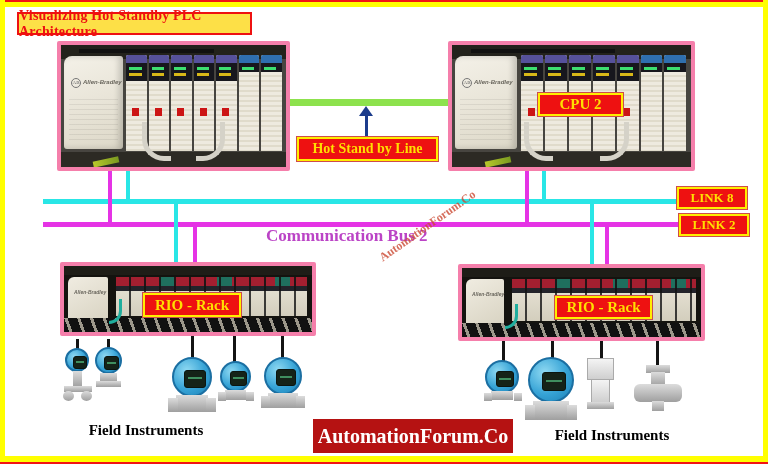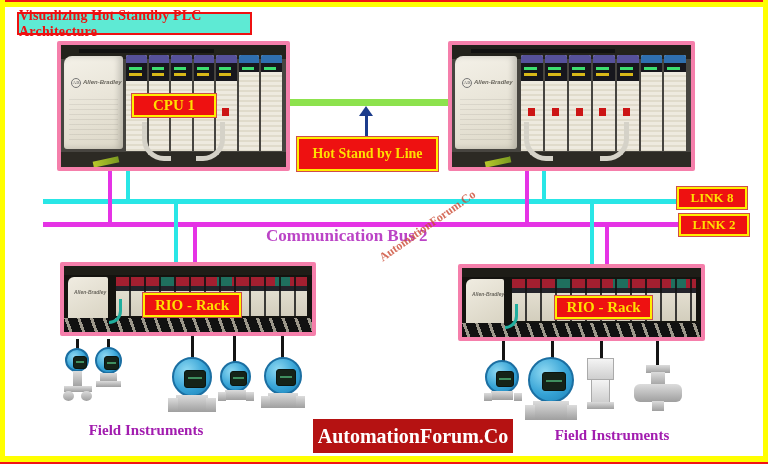--- a/index.html
+++ b/index.html
@@ -10,21 +10,21 @@
   
   .edge{position:absolute;}
   .edge-red-top{left:0;top:0;width:768px;height:2px;background:#f21414;}
   .edge-yel-top{left:0;top:2px;width:768px;height:5px;background:#ffff00;}
   .edge-yel-left{left:0;top:0;width:5px;height:464px;background:#ffff00;}
   .edge-yel-right{left:763px;top:0;width:5px;height:464px;background:#ffff00;}
   .edge-yel-bottom{left:0;top:456px;width:768px;height:6px;background:#ffff00;}
   .edge-red-bottom{left:0;top:462px;width:768px;height:2px;background:#f21414;}
 
   
-  .title-box{left:17px;top:12px;width:235px;height:23px;background:#5eead4;border:2px solid #ee1111;
+  .title-box{left:17px;top:12px;width:235px;height:23px;background:#fde047;border:2px solid #ee1111;
              display:flex;align-items:center;justify-content:center;box-sizing:border-box;}
   .title-box span{color:#ee1111;font-weight:bold;font-size:14px;letter-spacing:.2px;}
 
   
   .photo{position:absolute;border:4px solid #f57fab;box-sizing:border-box;background:#3a3832;border-radius:2px;}
 
   
   .rack{position:absolute;inset:0;background:#474540;overflow:hidden;}
   .rack-top{position:absolute;left:0;top:0;right:0;height:14px;background:#23221c;}
   .rack-top::after{content:"";position:absolute;left:8%;top:4px;width:60%;height:4px;background:#111;}
@@ -90,21 +90,21 @@
   
   .bus-text{position:absolute;font-weight:bold;font-size:17px;}
   .bus1-text{left:144px;top:176px;color:#1e82d2;}
   .bus2-text{left:266px;top:226px;color:#bb44c6;}
 
   
   .watermark{left:385px;top:250px;color:rgba(203,72,50,.8);font-size:12px;font-weight:bold;
              transform:rotate(-35deg);transform-origin:left bottom;white-space:nowrap;}
 
   
-  .field-text{position:absolute;color:#a21caf;font-weight:bold;font-size:15px;}
+  .field-text{position:absolute;color:#000000;font-weight:bold;font-size:15px;}
   .brand-banner{left:313px;top:419px;width:200px;height:34px;background:#b51212;
                 display:flex;align-items:center;justify-content:center;}
   .brand-banner span{color:#ffffff;font-weight:bold;font-size:20px;}
 
   
   .stem{position:absolute;width:3px;background:#141414;}
   .instr{position:absolute;}
   .i-head{position:absolute;border-radius:50%;border:2px solid #1b6fa2;box-sizing:border-box;
           background:radial-gradient(circle at 35% 32%,#8fd9f2,#36a3d6 55%,#1c80b5);}
   .i-scr{position:absolute;background:#152318;border-radius:3px;border:1px solid #0b1510;}
@@ -171,23 +171,20 @@
             <div class="m-hdr"></div>
             <div class="m-scr"></div>
             <div class="m-body"></div>
           </div>
       </div>
       <div class="rack-bottom"></div>
       <div class="cable" style="left:36%;"></div>
       <div class="cable" style="left:60%;transform:scaleX(-1);"></div>
       <div class="wire-yg"></div>
     </div>
-    <div class="tag" style="left:71px;top:49px;width:84px;height:23px;">
-      <span style="font-size:15px;">CPU 1</span>
-    </div>
   </div>
 
   <div class="photo" style="left:448px;top:41px;width:247px;height:130px;">
     <div class="rack">
       <div class="rack-top"></div>
       <div class="psu">
         <span class="ab-logo">AB</span>
         <span class="ab-text">Allen-Bradley</span>
         <div class="psu-vents"></div>
       </div>
@@ -226,26 +223,29 @@
             <div class="m-hdr"></div>
             <div class="m-scr"></div>
             <div class="m-body"></div>
           </div>
       </div>
       <div class="rack-bottom"></div>
       <div class="cable" style="left:30%;"></div>
       <div class="cable" style="left:62%;transform:scaleX(-1);"></div>
       <div class="wire-yg"></div>
     </div>
+    <div class="tag" style="left:86px;top:48px;width:85px;height:23px;">
+      <span style="font-size:15px;">CPU 2</span>
+    </div>
   </div>
 
   <div class="line green-line"></div>
   <div class="abs arrow-line"></div>
   <div class="abs arrow-head"></div>
-  <div class="tag" style="left:297px;top:137px;width:141px;height:34px;">
+  <div class="tag" style="left:297px;top:137px;width:141px;height:24px;">
     <span style="font-size:14px;">Hot Stand by Line</span>
   </div>
 
   <div class="line bus1"></div>
   <div class="line bus2"></div>
 
   <div class="vline v-mag" style="left:108px;top:171px;height:56px;"></div>
   <div class="vline v-cyan" style="left:126px;top:171px;height:33px;"></div>
   <div class="vline v-cyan" style="left:174px;top:204px;height:59px;"></div>
   <div class="vline v-mag" style="left:193px;top:227px;height:36px;"></div>

